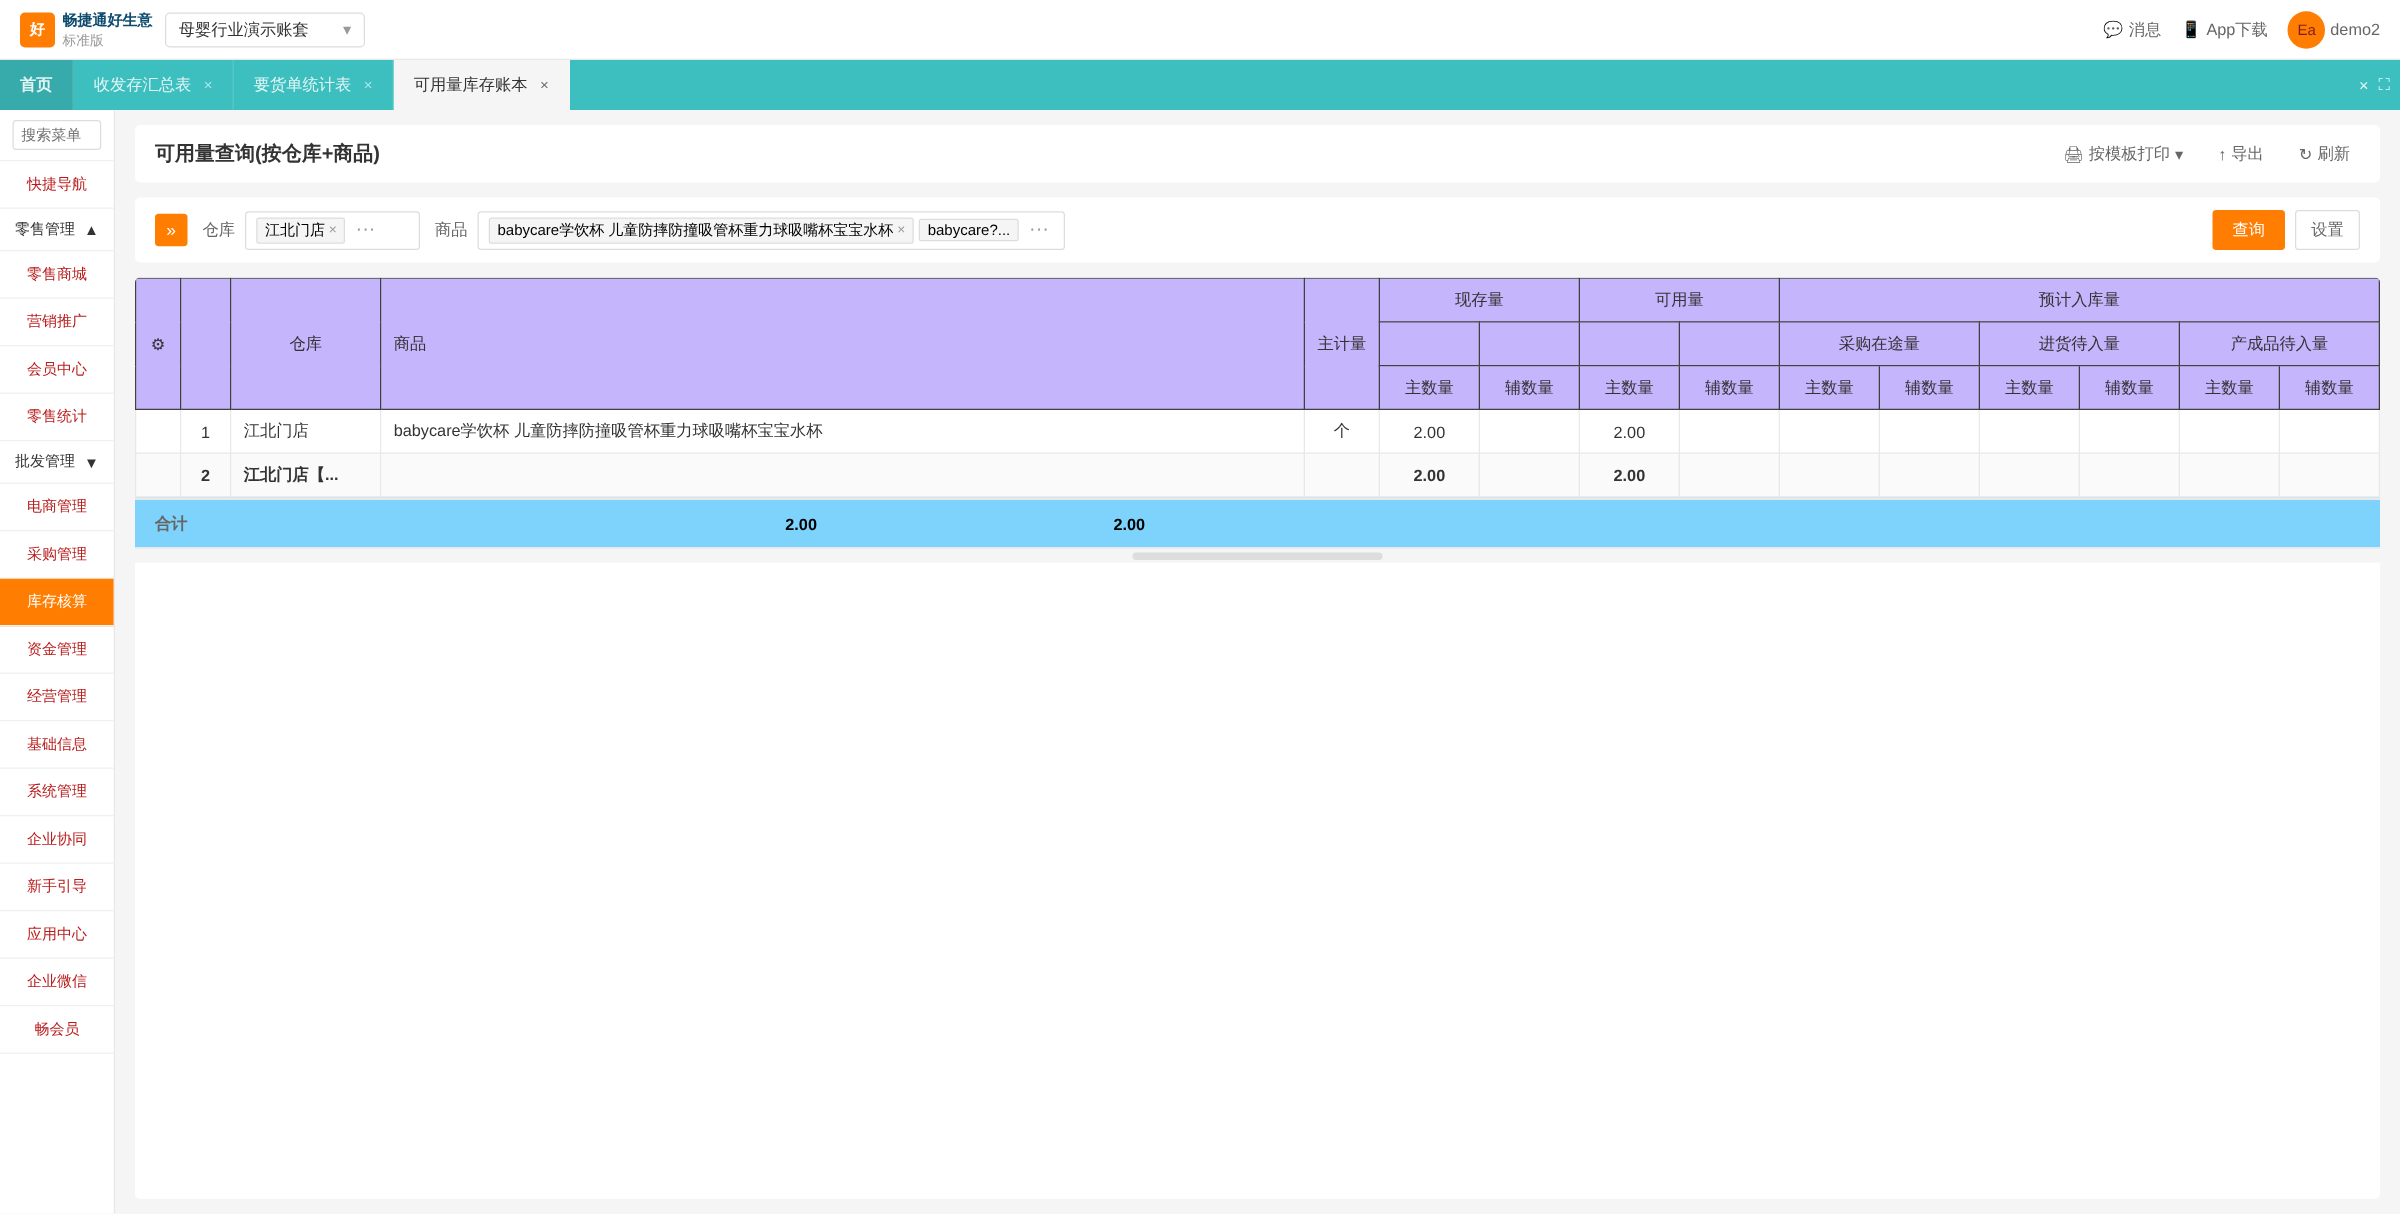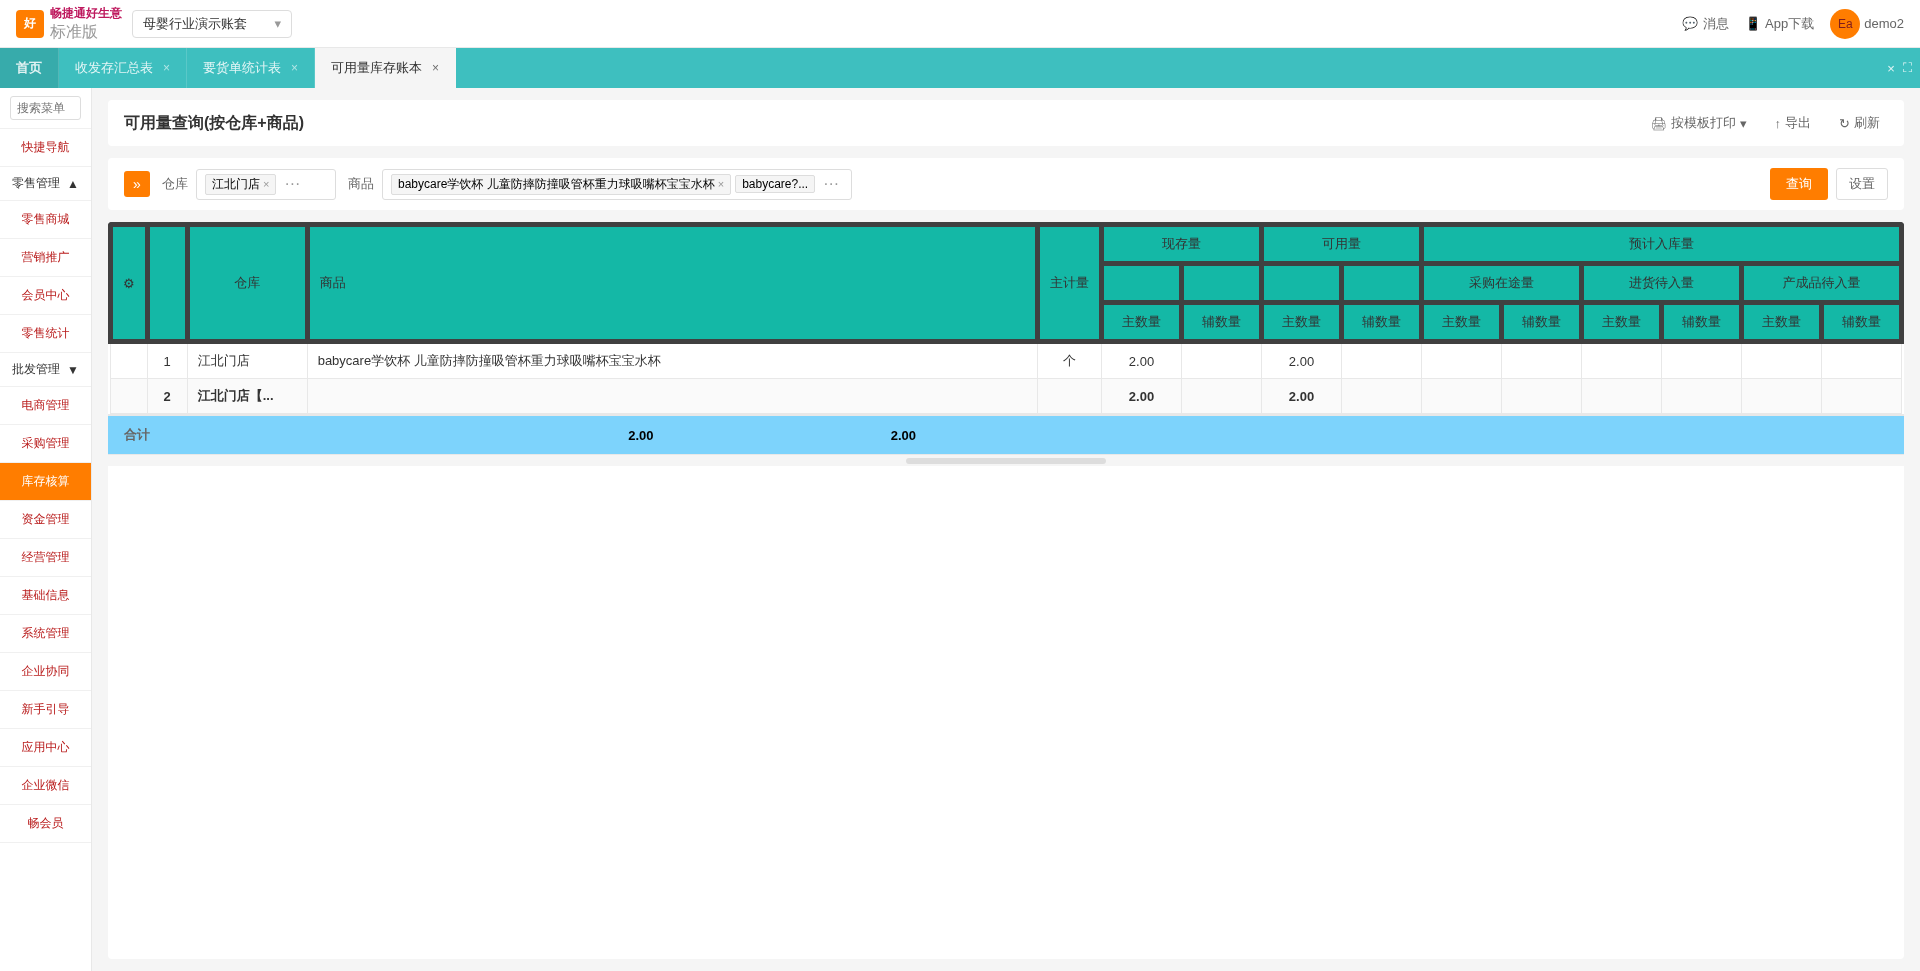--- a/index.html
+++ b/index.html
@@ -32,21 +32,21 @@
       background: #ff7d00;
       border-radius: 4px;
       display: flex;
       align-items: center;
       justify-content: center;
       color: white;
       font-size: 12px;
       font-weight: bold;
     }
     .edition-badge {
-      font-size: 16px;
+      font-size: 11px;
       color: #999;
     }
     .company-selector {
       display: flex;
       align-items: center;
       gap: 4px;
       padding: 4px 10px;
       border: 1px solid #ddd;
       border-radius: 4px;
       cursor: pointer;
@@ -311,22 +311,22 @@
       border-radius: 4px;
       flex: 1;
       overflow: auto;
     }
     table {
       width: 100%;
       border-collapse: collapse;
       font-size: 13px;
     }
     thead th {
-      background: #14b8a6;
-      border: 5px solid #404040;
+      background: #c4b5fd;
+      border: 1px solid #404040;
       padding: 8px 10px;
       text-align: center;
       color: #333;
       font-weight: normal;
       white-space: nowrap;
     }
     tbody td {
       border: 1px solid #e8e8e8;
       padding: 8px 10px;
       text-align: center;
@@ -408,21 +408,21 @@
     }
   </style>
 </head>
 <body>
 
 <div class="top-header">
   <div class="top-header-left">
     <div class="logo-area">
       <div class="logo-icon">好</div>
       <div>
-        <div style="font-size:12px;color:#be185d;font-weight:bold;">畅捷通好生意</div>
+        <div style="font-size:12px;color:#0c4a6e;font-weight:bold;">畅捷通好生意</div>
         <div class="edition-badge">标准版</div>
       </div>
     </div>
     <div class="company-selector">
       <span>母婴行业演示账套</span>
       <span style="margin-left:auto;color:#999;">▾</span>
     </div>
   </div>
   <div class="top-header-right">
     <div class="header-action">

